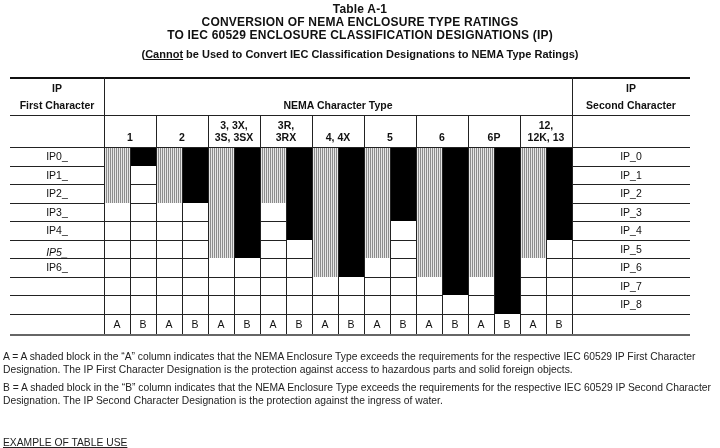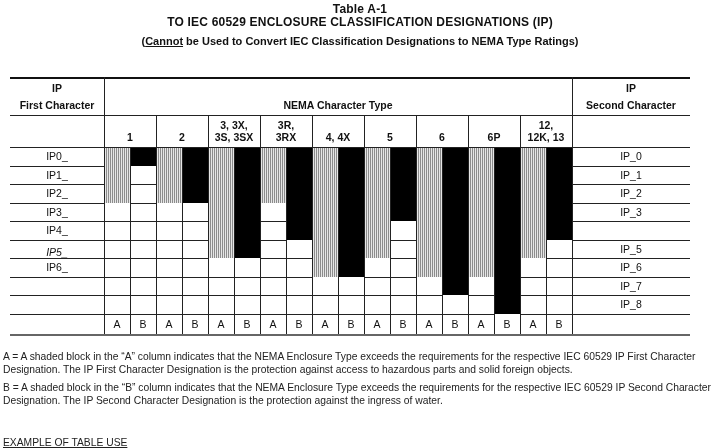--- a/index.html
+++ b/index.html
@@ -27,20 +27,21 @@
 
   .notes { position: absolute; left: 3px; top: 351px; width: 712px; font-size: 10.3px; line-height: 12.5px; color: #222; }
   .notes p { margin-bottom: 6px; }
   .notes .ex { text-decoration: underline; margin-top: 30px; }
 </style>
 </head>
 <body>
 
 <div class="titles">
   <div class="t">Table A-1</div>
+  <div class="t">CONVERSION OF NEMA ENCLOSURE TYPE RATINGS</div>
   <div class="t">TO IEC 60529 ENCLOSURE CLASSIFICATION DESIGNATIONS (IP)</div>
   <div class="sub"><span>(</span><u>Cannot</u><span> be Used to Convert IEC Classification Designations to NEMA Type Ratings)</span></div>
 </div>
 
 <div class="tbl" id="tbl">
     <div class="shade-a" style="left: 94px; top: 70px; width: 26px; height: 55.65px;"></div>
     <div class="shade-b" style="left: 120px; top: 70px; width: 26px; height: 18.55px;"></div>
     <div class="shade-a" style="left: 146px; top: 70px; width: 26px; height: 55.65px;"></div>
     <div class="shade-b" style="left: 172px; top: 70px; width: 26px; height: 55.65px;"></div>
     <div class="shade-a" style="left: 198px; top: 70px; width: 26px; height: 111.3px;"></div>
@@ -207,20 +208,21 @@
     <div class="ab" style="left: 536px; top: 240.95px; width: 26px;">B</div>
     <div class="ip-label" style="left: 0px; top: 73px; width: 94px;">IP0_</div>
     <div class="ip-label" style="left: 562px; top: 73px; width: 118px;">IP_0</div>
     <div class="ip-label" style="left: 0px; top: 91.55px; width: 94px;">IP1_</div>
     <div class="ip-label" style="left: 562px; top: 91.55px; width: 118px;">IP_1</div>
     <div class="ip-label" style="left: 0px; top: 110.1px; width: 94px;">IP2_</div>
     <div class="ip-label" style="left: 562px; top: 110.1px; width: 118px;">IP_2</div>
     <div class="ip-label" style="left: 0px; top: 128.65px; width: 94px;">IP3_</div>
     <div class="ip-label" style="left: 562px; top: 128.65px; width: 118px;">IP_3</div>
     <div class="ip-label" style="left: 0px; top: 147.2px; width: 94px;">IP4_</div>
+    <div class="ip-label" style="left: 562px; top: 147.2px; width: 118px;">IP_4</div>
     <div class="ip-label" style="left: 0px; top: 169px; width: 94px; font-style: italic;">IP5_</div>
     <div class="ip-label" style="left: 562px; top: 165.75px; width: 118px;">IP_5</div>
     <div class="ip-label" style="left: 0px; top: 184.3px; width: 94px;">IP6_</div>
     <div class="ip-label" style="left: 562px; top: 184.3px; width: 118px;">IP_6</div>
     <div class="ip-label" style="left: 0px; top: 202.85px; width: 94px;"></div>
     <div class="ip-label" style="left: 562px; top: 202.85px; width: 118px;">IP_7</div>
     <div class="ip-label" style="left: 0px; top: 221.4px; width: 94px;"></div>
     <div class="ip-label" style="left: 562px; top: 221.4px; width: 118px;">IP_8</div>
   </div>
 

